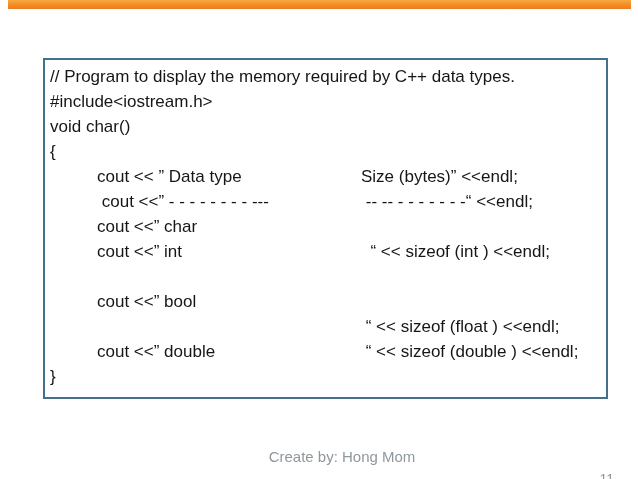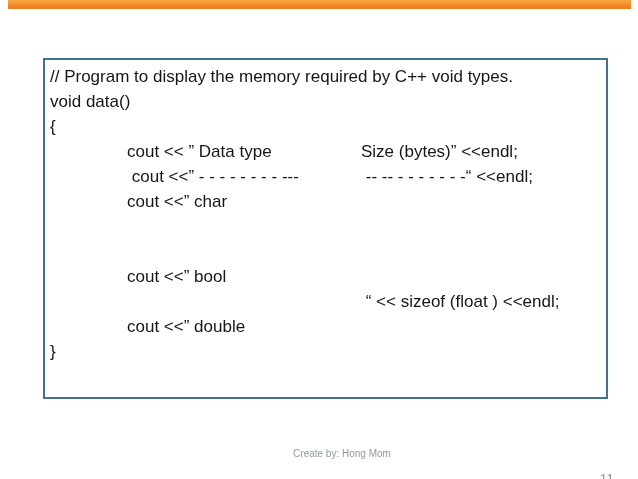--- a/index.html
+++ b/index.html
@@ -49,66 +49,66 @@
   }
   .code-line .plain {
     position: absolute;
     left: 5px;
     white-space: pre;
   }
   .code-line .col-left {
     position: absolute;
     left: 52px;
     white-space: pre;
-    margin-left: 30px;
   }
   .code-line .col-right {
     position: absolute;
     left: 300px;
     white-space: pre;
     margin-left: 16px;
   }
   .footer-credit {
     position: absolute;
     left: 0;
     right: 0;
     top: 448px;
     text-align: center;
-    font-size: 10px;
+    font-size: 15px;
     color: #8f989d;
     padding-left: 46px;
   }
   .page-number {
     position: absolute;
     right: 24px;
     top: 471px;
     font-size: 14px;
     color: #8f989d;
   }
 </style>
 </head>
 <body>
 
 <div class="slide">
 
   <div class="top-accent-bar"></div>
 
   <div class="code-box">
     <div class="code-lines" id="code-lines">
-        <div class="code-line"><span class="plain">// Program to display the memory required by C++ void types.</span></div>
-        <div class="code-line"><span class="plain">void data()</span></div>
+        <div class="code-line"><span class="plain">// Program to display the memory required by C++ data types.</span></div>
+        <div class="code-line"><span class="plain">#include&lt;iostream.h&gt;</span></div>
+        <div class="code-line"><span class="plain">void char()</span></div>
         <div class="code-line"><span class="plain">{</span></div>
         <div class="code-line"><span class="col-left">cout &lt;&lt; ” Data type</span><span class="col-right">Size (bytes)” &lt;&lt;endl;</span></div>
         <div class="code-line"><span class="col-left"> cout &lt;&lt;” - - - - - - - - ---</span><span class="col-right"> -- -- - - - - - - -“ &lt;&lt;endl;</span></div>
         <div class="code-line"><span class="col-left">cout &lt;&lt;” char</span></div>
-        <div class="code-line"></div>
+        <div class="code-line"><span class="col-left">cout &lt;&lt;” int</span><span class="col-right">  “ &lt;&lt; sizeof (int ) &lt;&lt;endl;</span></div>
         <div class="code-line"></div>
         <div class="code-line"><span class="col-left">cout &lt;&lt;” bool</span></div>
         <div class="code-line"><span class="col-right"> “ &lt;&lt; sizeof (float ) &lt;&lt;endl;</span></div>
-        <div class="code-line"><span class="col-left">cout &lt;&lt;” double</span></div>
+        <div class="code-line"><span class="col-left">cout &lt;&lt;” double</span><span class="col-right"> “ &lt;&lt; sizeof (double ) &lt;&lt;endl;</span></div>
         <div class="code-line"><span class="plain">}</span></div>
       </div>
   </div>
 
   <div class="footer-credit">Create by: Hong Mom</div>
 
   <div class="page-number">11</div>
 
 </div>
 

